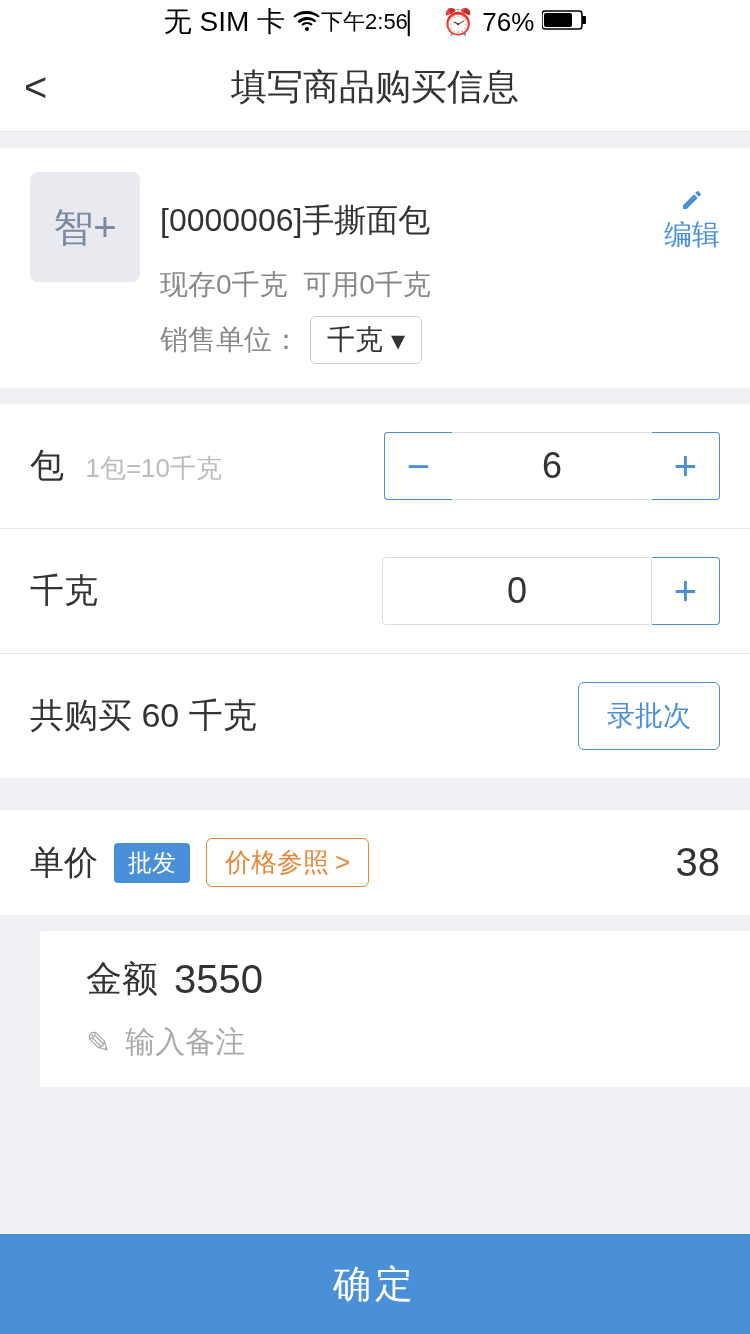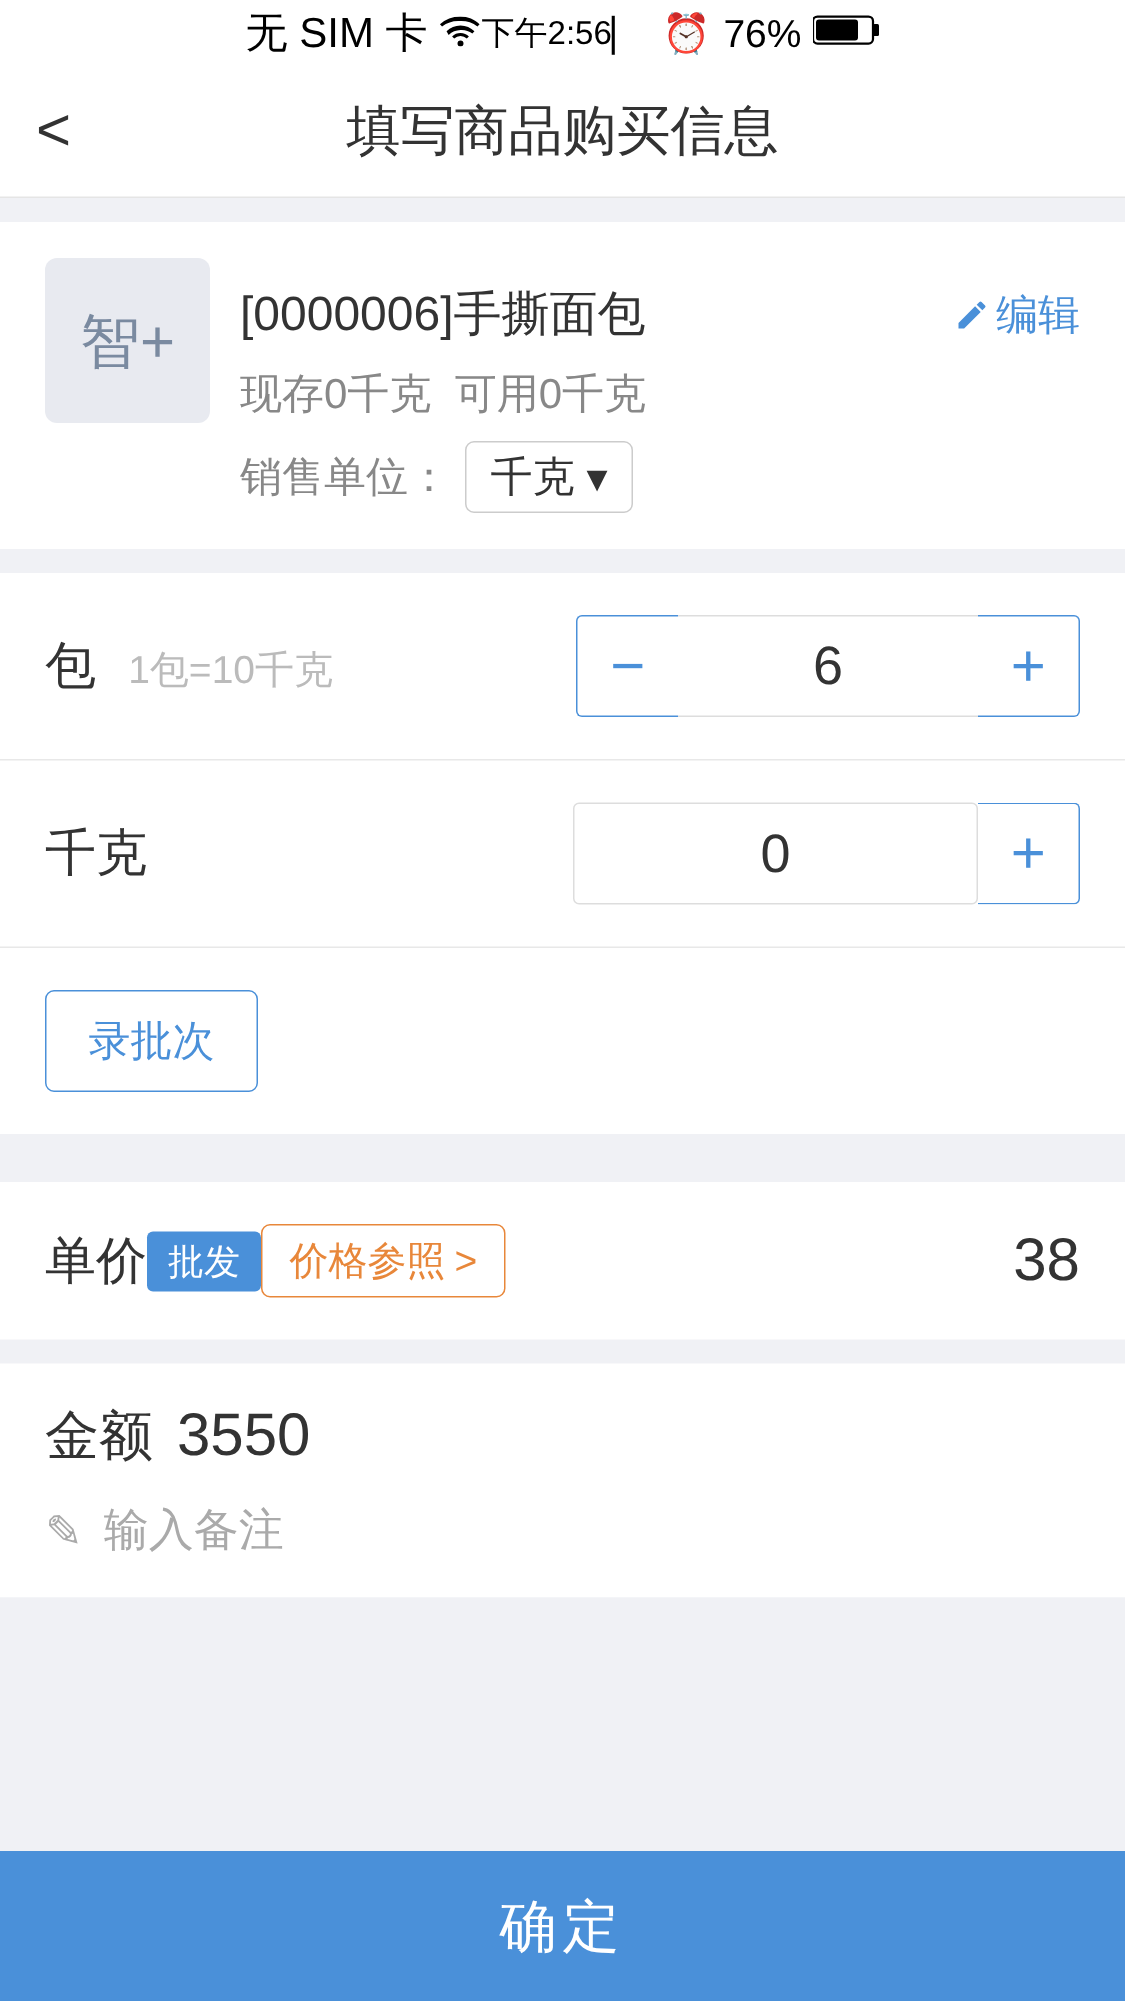--- a/index.html
+++ b/index.html
@@ -73,21 +73,21 @@
       font-size: 40px;
     }
     .product-info { flex: 1; }
     .product-name-row {
       display: flex;
       justify-content: space-between;
       align-items: center;
       margin-top: 16px;
     }
     .product-name { font-size: 32px; color: #333; font-weight: 500; }
-    .edit-btn { font-size: 28px; color: #4a90d9; display: flex; align-items: center; gap: 4px; }
+    .edit-btn { font-size: 28px; color: #4a90d9; display: flex; align-items: center; gap: 4px; flex-direction: column; }
     .product-stock { font-size: 28px; color: #888; margin-top: 12px; }
     .product-unit-row { display: flex; align-items: center; gap: 10px; margin-top: 12px; font-size: 28px; color: #888; }
     .unit-select {
       border: 1px solid #ccc;
       border-radius: 6px;
       padding: 4px 16px;
       font-size: 28px;
       color: #333;
       background: #fff;
       display: flex;
@@ -197,20 +197,21 @@
 
     
     .price-section {
       background: #fff;
       margin-top: 16px;
     }
     .price-row {
       display: flex;
       align-items: center;
       padding: 28px 30px;
+      gap: 16px;
     }
     .price-label { font-size: 34px; color: #333; }
     .price-tag {
       background: #4a90d9;
       color: #fff;
       font-size: 24px;
       padding: 4px 14px;
       border-radius: 4px;
     }
     .price-ref-btn {
@@ -229,21 +230,22 @@
       margin-left: auto;
       font-size: 40px;
       color: #333;
       font-weight: 500;
     }
 
     
     .amount-section {
       background: #fff;
       margin-top: 16px;
-      padding: 24px 30px;
+      padding: 24px 46px;
+      margin-left: 40px;
     }
     .amount-row {
       display: flex;
       align-items: center;
       gap: 16px;
       font-size: 36px;
       color: #333;
     }
     .amount-label { font-size: 36px; color: #333; }
     .amount-value { font-size: 40px; font-weight: 500; color: #333; }
@@ -359,20 +361,25 @@
   <div class="input-row">
     <div class="input-label">千克</div>
     <div class="qty-control">
       <input class="qty-input-simple" type="text" value="0" style="">
       <button class="qty-btn" style="border-left:none;border-radius:0 4px 4px 0;">+</button>
     </div>
   </div>
 </div>
 
 <div class="total-row">
+  <div class="total-text">
+    <span>共购买</span>
+    <span>60</span>
+    <span>千克</span>
+  </div>
   <button class="record-btn">录批次</button>
 </div>
 
 <div class="section-sep"></div>
 
 <div class="price-section">
   <div class="price-row">
     <span class="price-label">单价</span>
     <span class="price-tag">批发</span>
     <button class="price-ref-btn">

